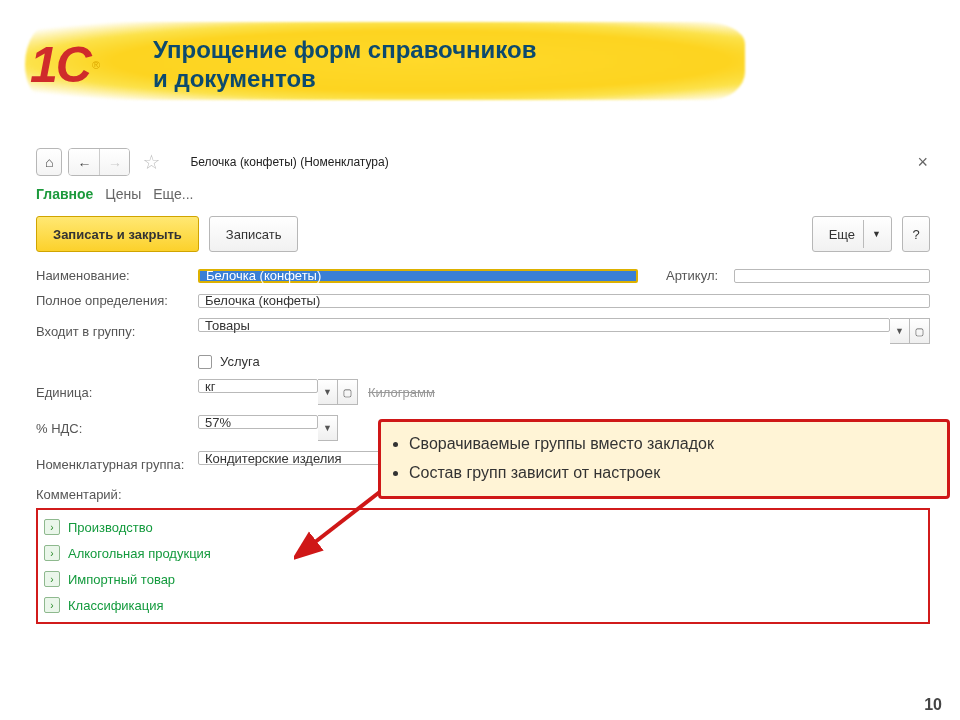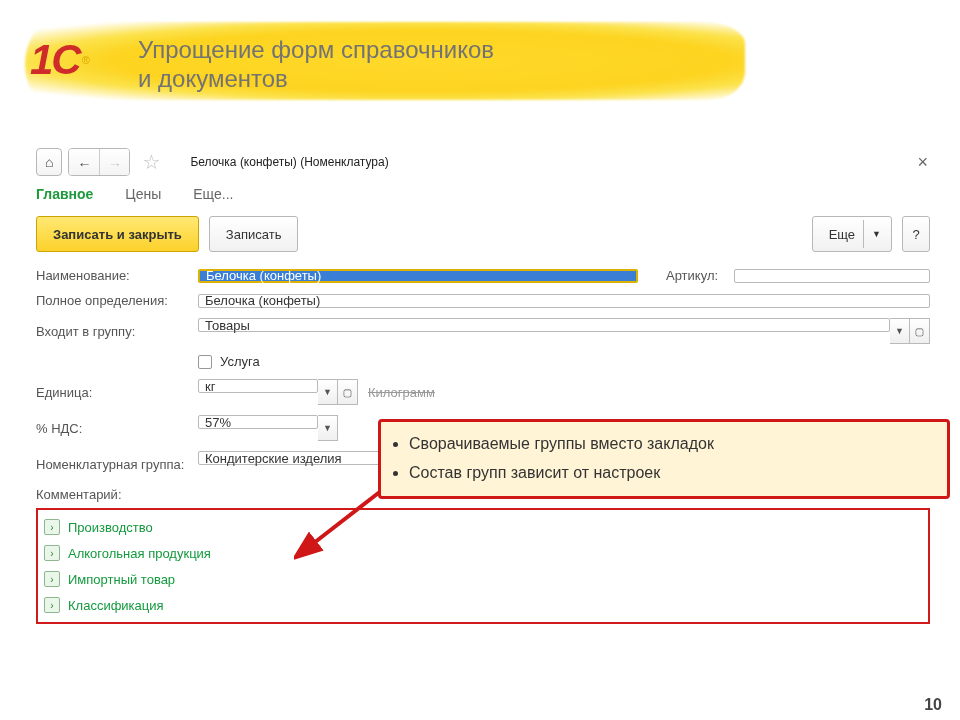--- a/index.html
+++ b/index.html
@@ -27,40 +27,40 @@
     border-radius: 40px 60px 50px 30px / 60px 30px 40px 50px;
     z-index: 0;
   }
   .logo {
     position: absolute;
     left: 30px; top: 36px;
     z-index: 2;
     display: flex; align-items: center;
   }
   .logo-1c {
-    font-size: 42px;
+    font-size: 50px;
     font-weight: 900;
     font-style: italic;
     color: #cf2b2b;
     letter-spacing: -2px;
     font-family: "Trebuchet MS", sans-serif;
   }
   .logo-r {
     color: #dca800;
     font-size: 11px;
     vertical-align: super;
     margin-left: 2px;
   }
   .slide-title {
     position: absolute;
-    left: 138px; top: 36px;
+    left: 153px; top: 36px;
     z-index: 2;
-    color: #737373;
+    color: #0c4a6e;
     font-size: 24px;
-    font-weight: normal;
+    font-weight: bold;
     line-height: 1.2;
   }
   .page-num {
     position: absolute;
     bottom: 6px; right: 18px;
     font-size: 16px; font-weight: bold;
     color: #454545;
   }
 
   
@@ -94,21 +94,21 @@
   .nav-group .half {
     width: 30px;
     display:flex;align-items:center;justify-content:center;
     background: linear-gradient(#fff,#f4f4f4);
   }
   .nav-group .half+.half{border-left:1px solid #ccc;}
   .star { color:#bfbfbf; font-size:20px; margin-left:6px;}
   .doc-title { font-size:12px; margin-left:24px; color:#222;}
   .close-x { margin-left:auto; color:#666; font-size:18px; cursor:pointer; padding-right:2px;}
 
-  .menubar { display:flex; gap:32px; margin:6px 0 14px 0; font-size:14px;}
+  .menubar { display:flex; gap:12px; margin:6px 0 14px 0; font-size:14px;}
   .menubar span{color:#666; cursor:pointer;}
   .menubar .active{color:#1c9a3c; font-weight:bold;}
 
   .toolbar { display:flex; gap:10px; margin-bottom:16px; align-items:center;}
   .btn {
     height: 36px;
     border:1px solid #b7b7b7;
     border-radius:3px;
     background:linear-gradient(#fff,#f1f1f1);
     padding:0 16px;

